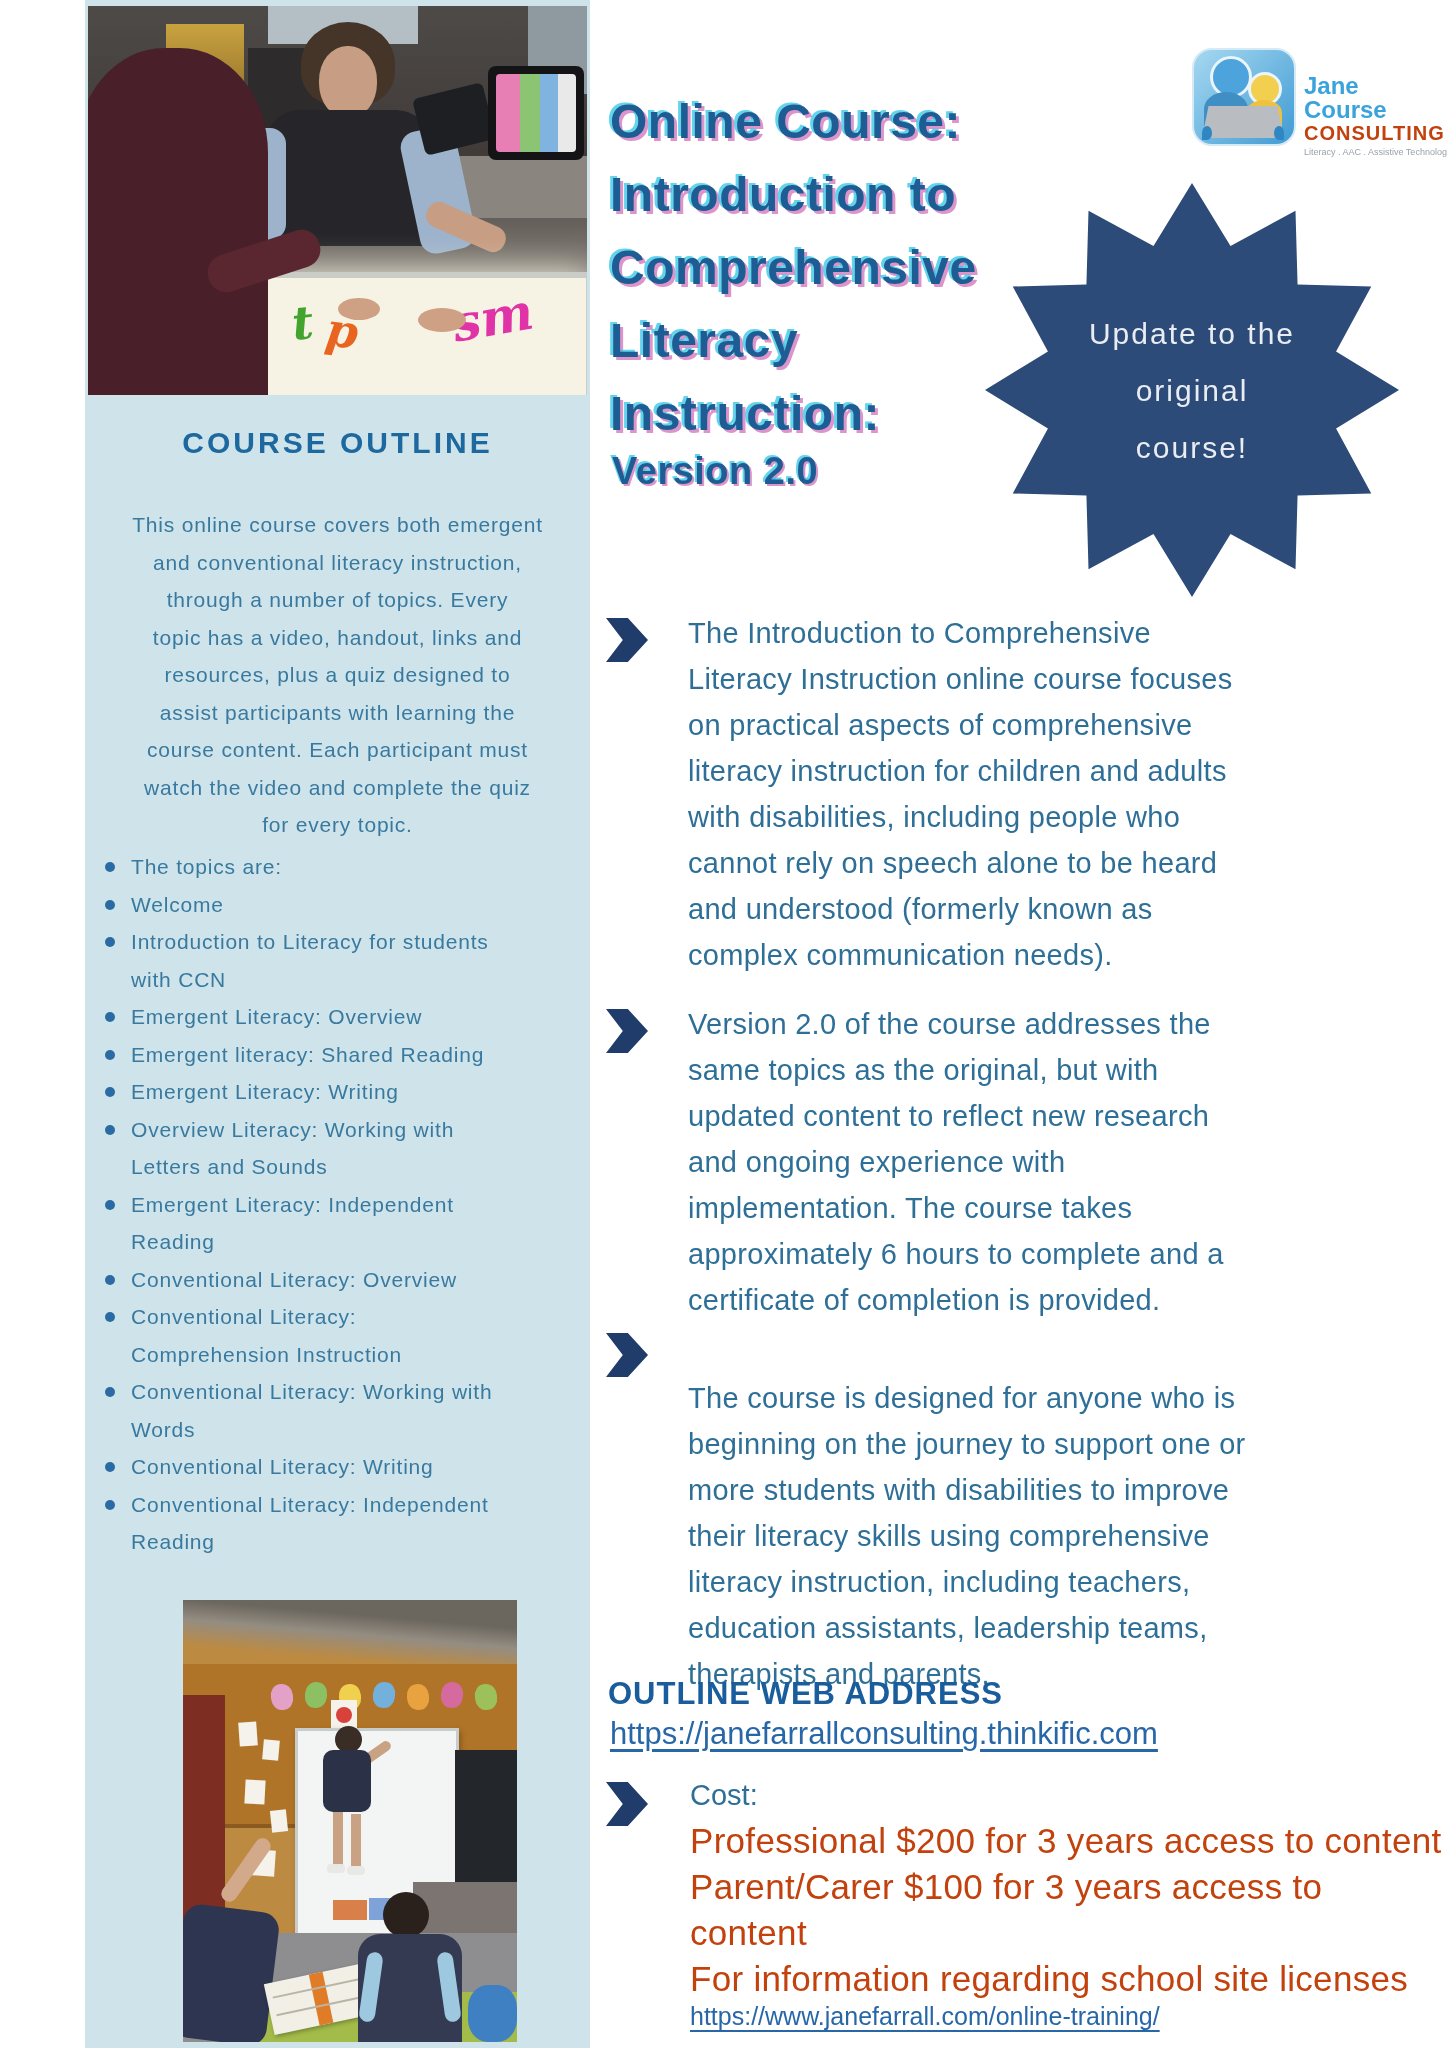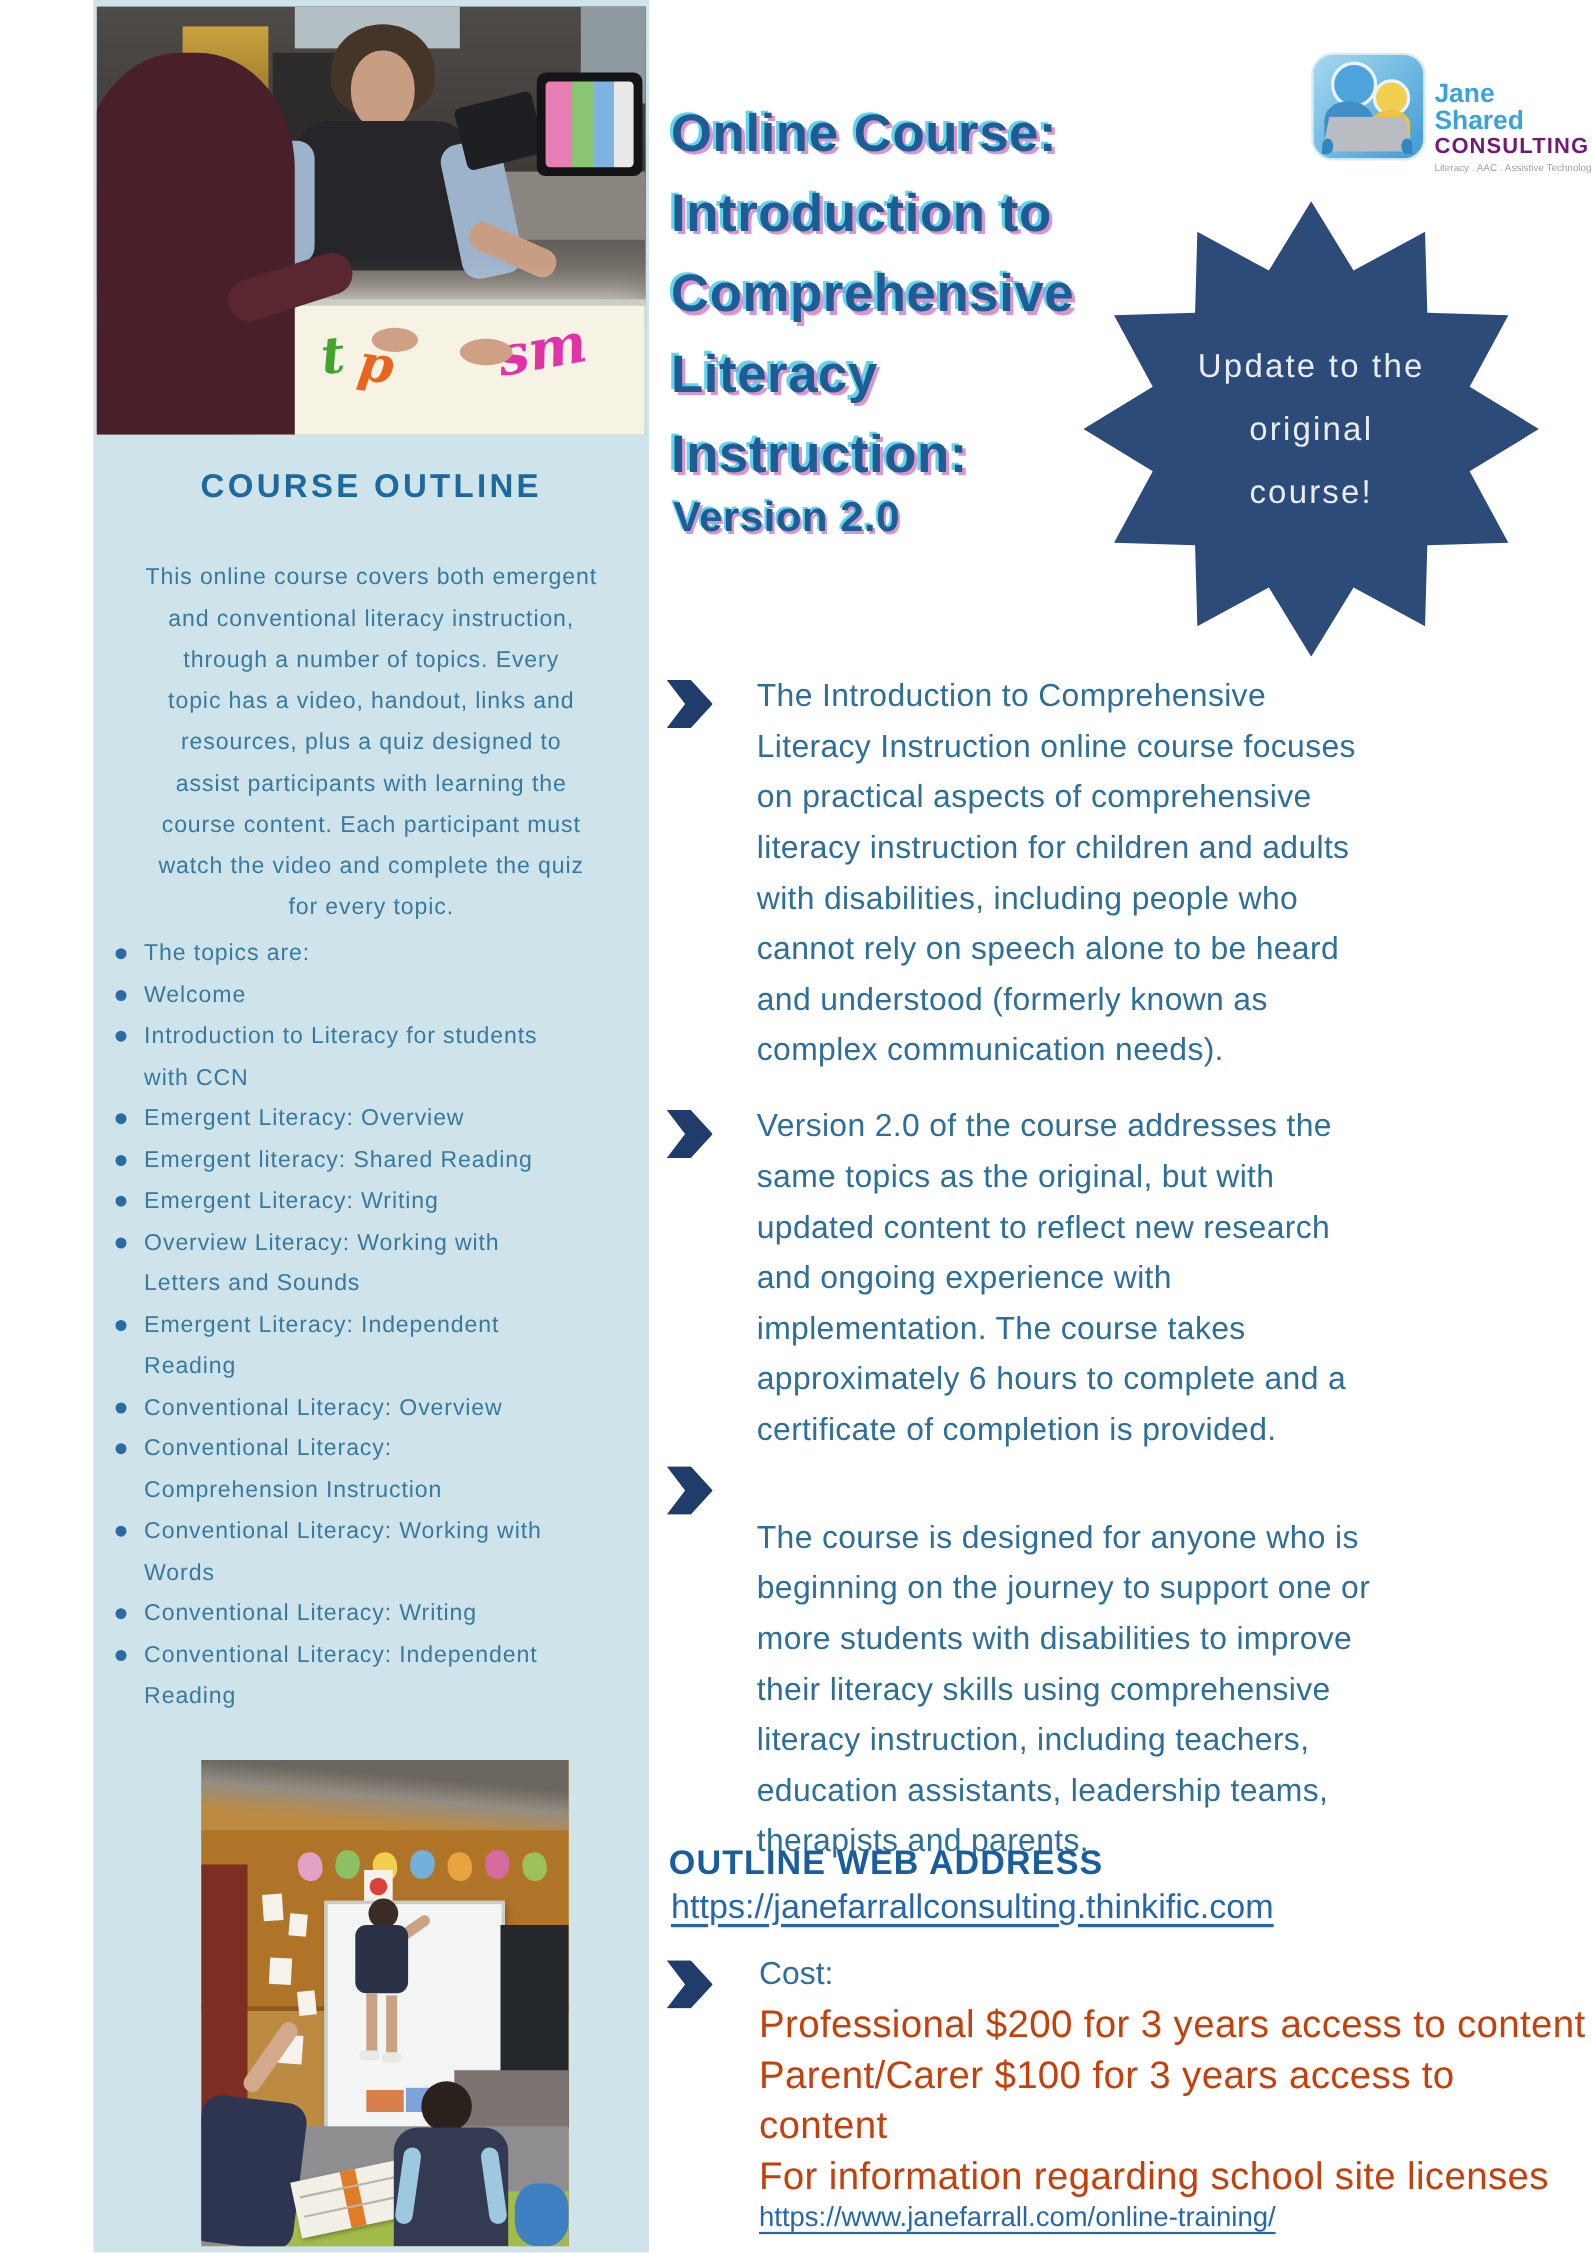--- a/index.html
+++ b/index.html
@@ -94,21 +94,21 @@
   .logo-head2{position:absolute;left:54px;top:22px;width:28px;height:28px;border-radius:50%;
     background:#f2cf4e;border:3px solid #eaf5fb;}
   .logo-body1{position:absolute;left:10px;top:42px;width:44px;height:34px;border-radius:50% 50% 0 0;background:#3f8fc5;}
   .logo-body2{position:absolute;left:52px;top:50px;width:36px;height:26px;border-radius:50% 50% 0 0;background:#edc23e;}
   .logo-laptop{position:absolute;left:8px;top:56px;width:82px;height:32px;background:#b9bcc0;
     clip-path:polygon(8% 0,92% 0,100% 100%,0 100%);}
   .logo-wheel1{position:absolute;left:8px;top:76px;width:10px;height:14px;background:#2f86c0;border-radius:50% 50% 50% 0;}
   .logo-wheel2{position:absolute;left:80px;top:76px;width:10px;height:14px;background:#2f86c0;border-radius:50% 50% 0 50%;}
   .logo-text{position:absolute;left:112px;top:26px;width:130px;}
   .logo-name{font-size:24px;font-weight:bold;color:#3ba3dc;line-height:24px;}
-  .logo-word{font-size:20px;font-weight:bold;color:#701a75;letter-spacing:1px;line-height:22px;}
+  .logo-word{font-size:20px;font-weight:bold;color:#c2410c;letter-spacing:1px;line-height:22px;}
   .logo-tagline{font-size:9px;color:#9aa2aa;margin-top:3px;white-space:nowrap;}
 
   .title{left:610px;top:85px;width:560px;white-space:pre-line;
     font-size:48px;line-height:73px;font-weight:600;color:#1e5c94;letter-spacing:0.5px;
     text-shadow:-3px -2px 0 rgba(47,197,228,0.75), 3px 3px 0 rgba(193,61,160,0.55);}
   .version{left:612px;top:450px;font-size:38px;font-weight:600;color:#1e5c94;letter-spacing:0.5px;
     text-shadow:-2px -2px 0 rgba(47,197,228,0.75), 2px 2px 0 rgba(193,61,160,0.55);}
 
   .starburst{left:985px;top:183px;width:414px;height:414px;background:#2d4b78;
     display:flex;align-items:center;justify-content:center;text-align:center;
@@ -255,21 +255,21 @@
     <div class="logo-icon">
       <div class="logo-head1"></div>
       <div class="logo-head2"></div>
       <div class="logo-body1"></div>
       <div class="logo-body2"></div>
       <div class="logo-laptop"></div>
       <div class="logo-wheel1"></div>
       <div class="logo-wheel2"></div>
     </div>
     <div class="logo-text">
-      <div class="logo-name">Jane Shared</div>
+      <div class="logo-name">Jane Course</div>
       <div class="logo-word">CONSULTING</div>
       <div class="logo-tagline">Literacy . AAC . Assistive Technology</div>
     </div>
   </div>
 
   <h1 class="abs title" style="margin:0;">Online Course:
 Introduction to
 Comprehensive
 Literacy
 Instruction:</h1>

